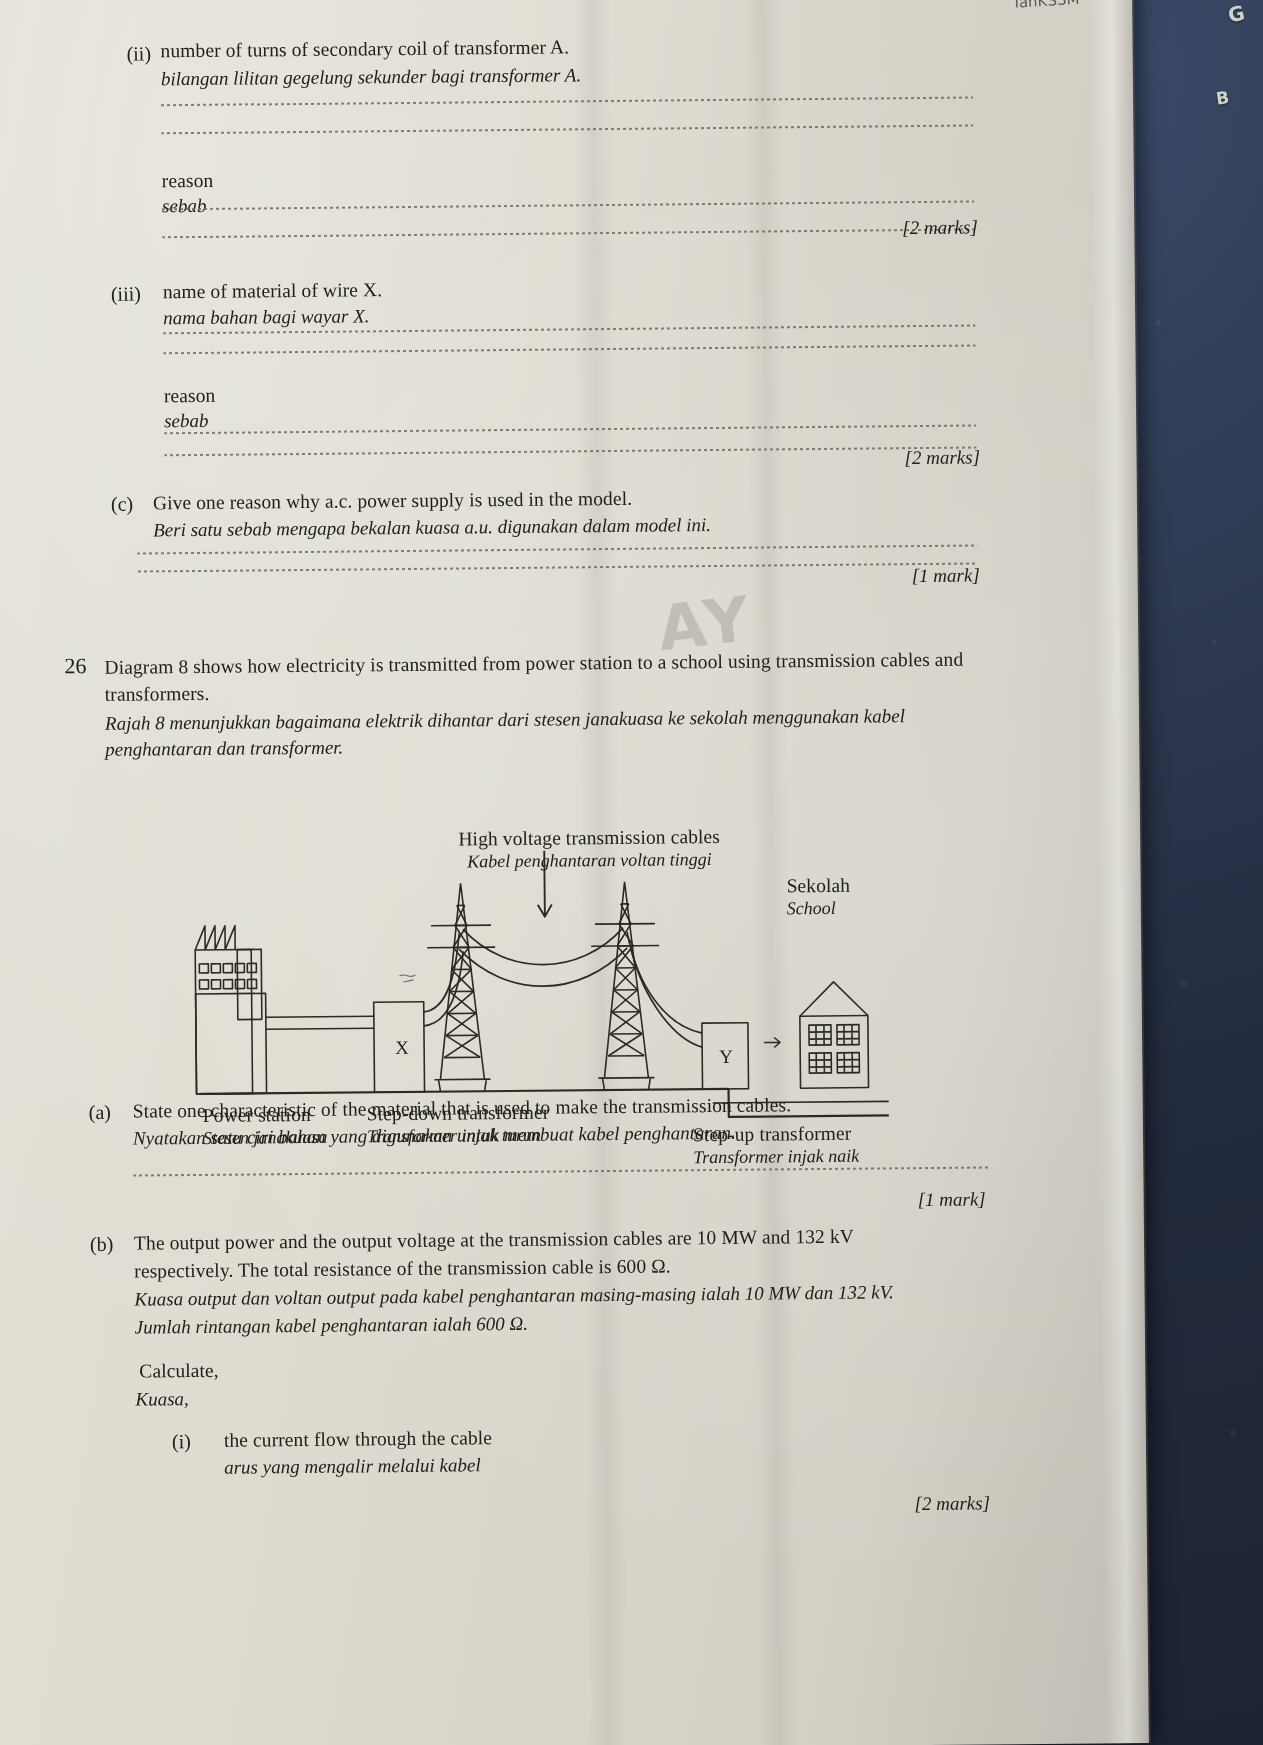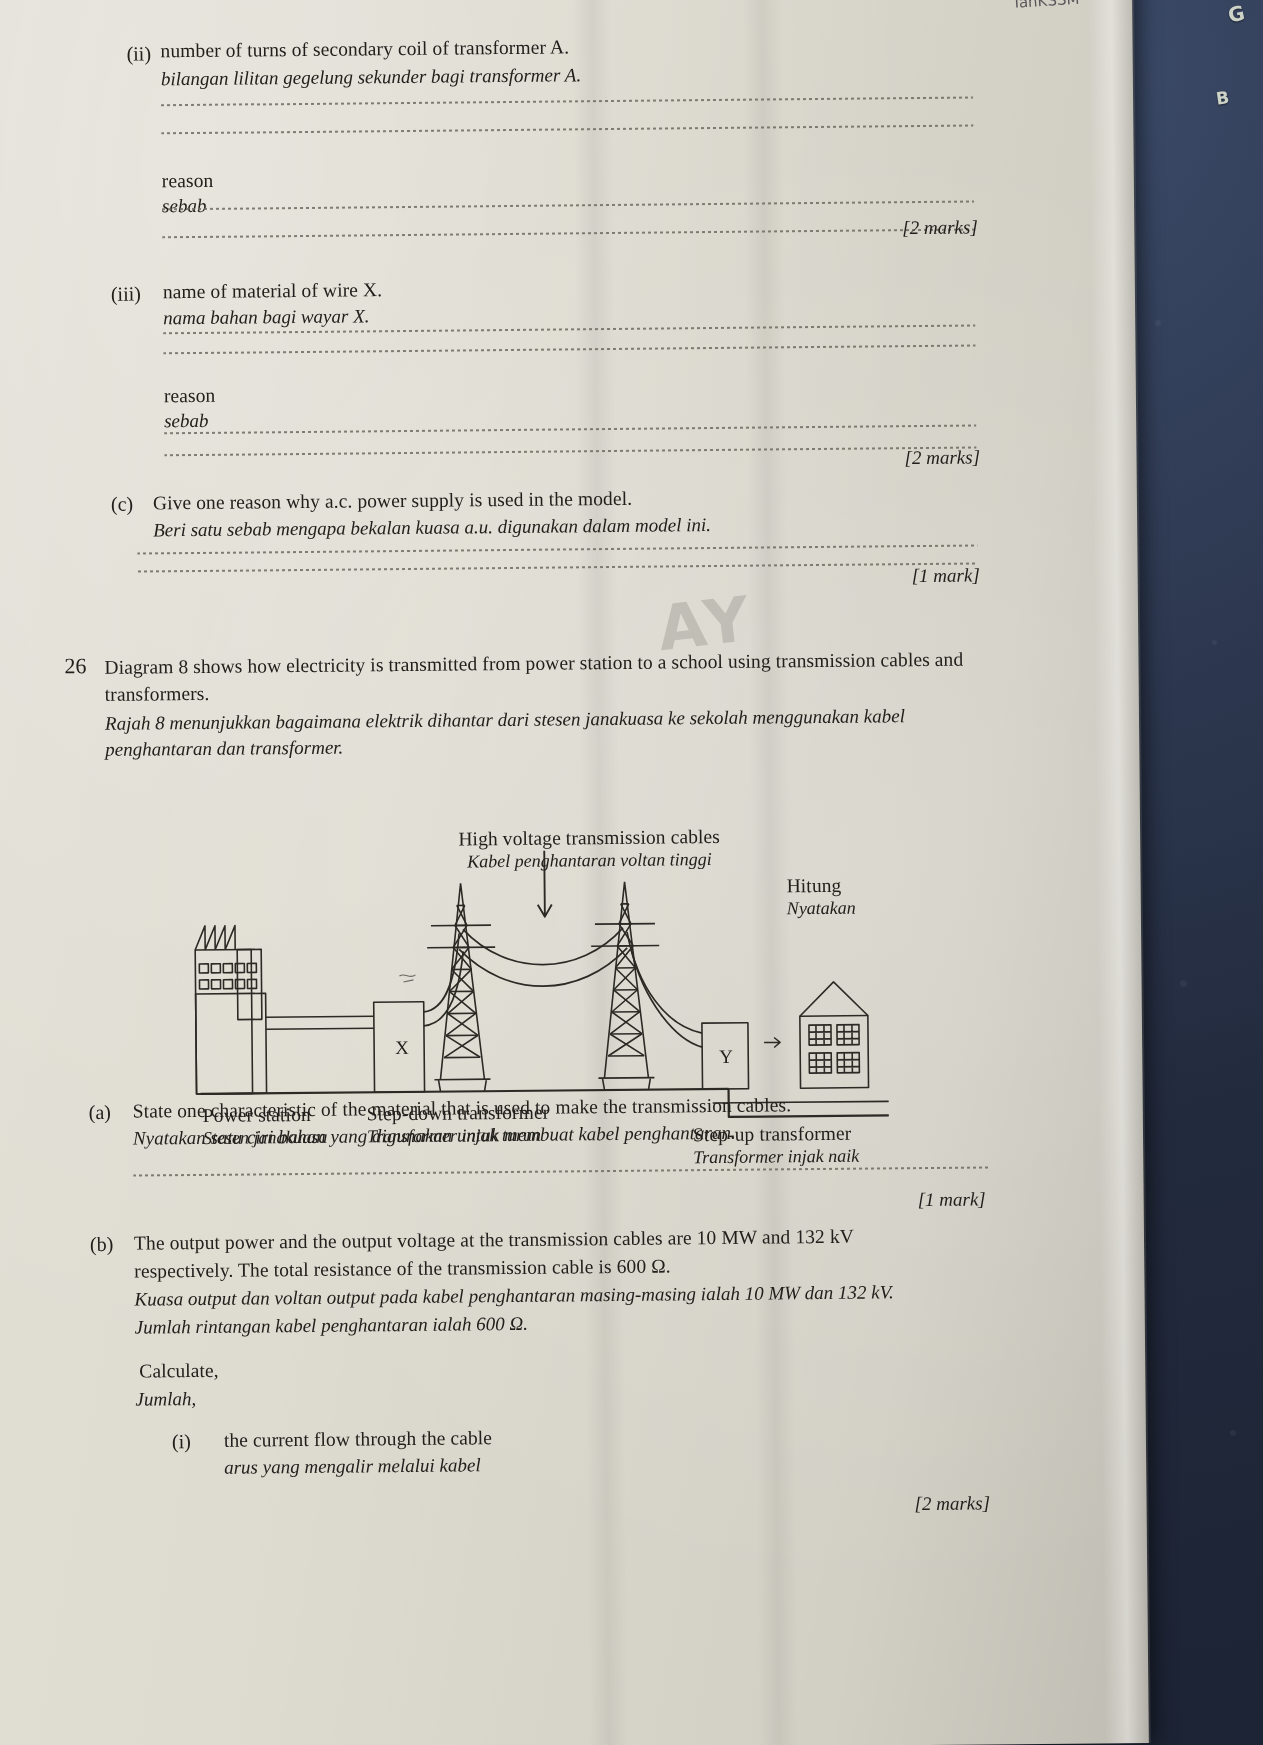--- a/index.html
+++ b/index.html
@@ -167,22 +167,22 @@
     <div class="blk my" style="left:116px;top:718px;width:886px;line-height:1.38;">Rajah 8 menunjukkan bagaimana elektrik dihantar dari stesen janakuasa ke sekolah menggunakan kabel penghantaran dan transformer.</div>
 
     <div id="diagram">
 
       <div class="dg-label" style="left:248px;top:-2px;text-align:center;width:310px;">
         <span class="en">High voltage transmission cables</span><br>
         <span class="my">Kabel penghantaran voltan tinggi</span>
       </div>
 
       <div class="dg-label" style="left:600px;top:48px;">
-        <span class="en">Hitung</span><br>
-        <span class="my">Nyatakan</span>
+        <span class="en">Sekolah</span><br>
+        <span class="my">School</span>
       </div>
 
       <svg width="760" height="330" viewBox="0 0 760 330">
         <g stroke="#2b2a25" fill="none" stroke-width="1.6" stroke-linejoin="round">
 
           <path d="M12 262 L540 262" stroke-width="2.2"></path>
           <path d="M540 262 L540 290 L700 290" stroke-width="2.2"></path>
           <path d="M524 276 L700 276" stroke-width="1.6"></path>
 
           <g>
@@ -292,21 +292,21 @@
     <div class="dots" style="left:140px;top:1182px;width:855px;"></div>
     <div class="marks" style="left:924px;top:1204px;">[1 mark]</div>
 
     <div class="lbl-num" style="left:96px;top:1240px;">(b)</div>
     <div class="blk en" style="left:140px;top:1240px;width:890px;">The output power and the output voltage at the transmission cables are 10 MW and 132 kV</div>
     <div class="blk en" style="left:140px;top:1268px;width:890px;">respectively. The total resistance of the transmission cable is 600 Ω.</div>
     <div class="blk my" style="left:140px;top:1296px;width:900px;">Kuasa output dan voltan output pada kabel penghantaran masing-masing ialah 10 MW dan 132 kV.</div>
     <div class="blk my" style="left:140px;top:1324px;width:900px;">Jumlah rintangan kabel penghantaran ialah 600 Ω.</div>
 
     <div class="blk en" style="left:144px;top:1368px;">Calculate,</div>
-    <div class="blk my" style="left:140px;top:1396px;">Jumlah,</div>
+    <div class="blk my" style="left:140px;top:1396px;">Kuasa,</div>
 
     <div class="lbl-num" style="left:176px;top:1438px;">(i)</div>
     <div class="blk en" style="left:228px;top:1438px;">the current flow through the cable</div>
     <div class="blk my" style="left:228px;top:1465px;">arus yang mengalir melalui kabel</div>
     <div class="marks" style="left:918px;top:1508px;">[2 marks]</div>
 
   </div>
 
   <div id="paper-edge"></div>
 </div>

